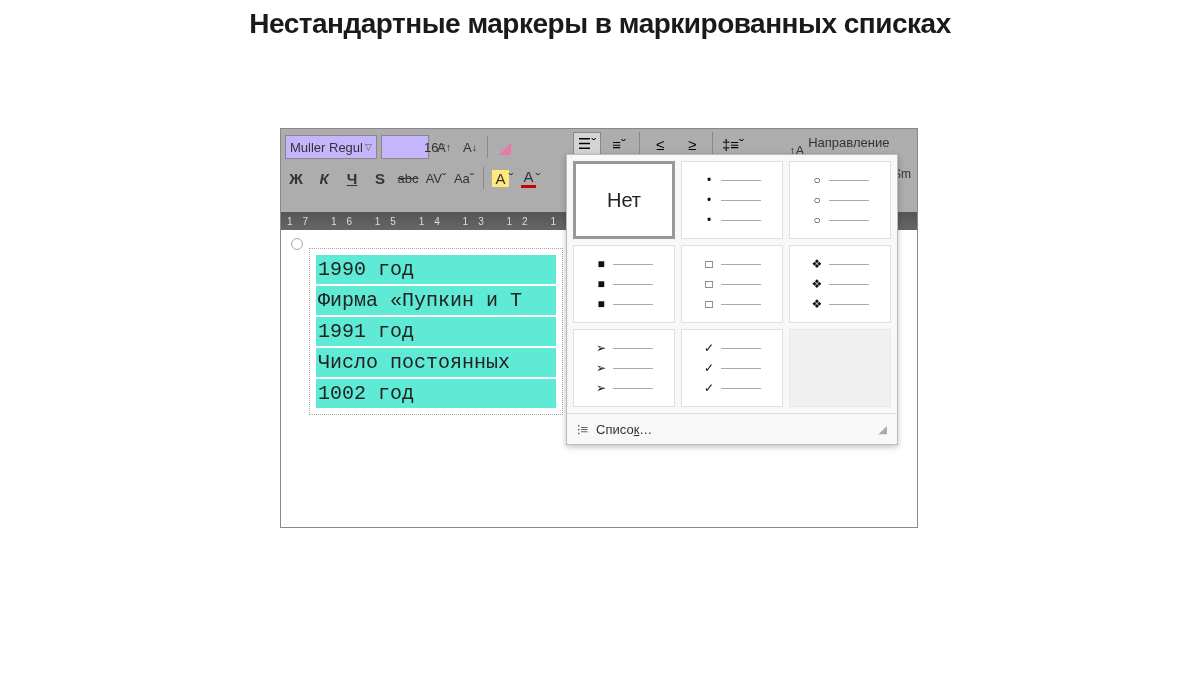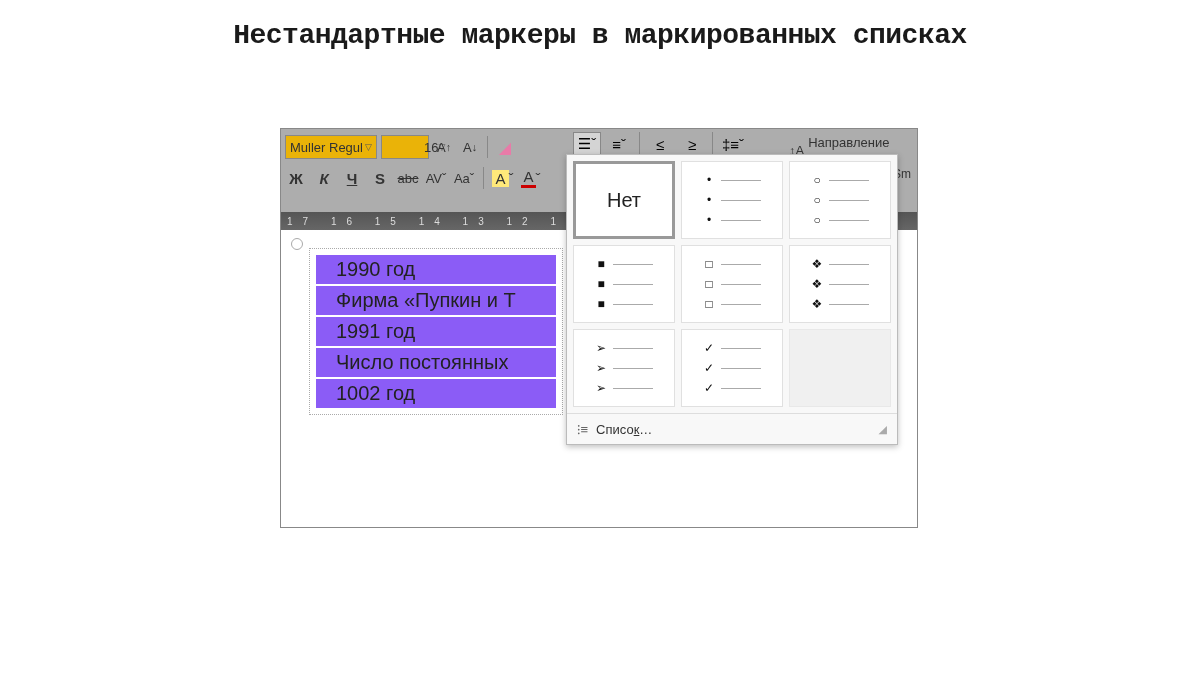--- a/index.html
+++ b/index.html
@@ -1,23 +1,23 @@
 <!DOCTYPE html>
 <html><head>
 <meta charset="utf-8">
 <style>
   * { box-sizing: border-box; margin: 0; padding: 0; }
   body { font-family: Arial, sans-serif; background: #fff; width: 1200px; height: 675px; position: relative; }
-  .page-title { font-size: 28px; font-weight: 900; text-align: center; padding-top: 20px; color: #1a1a1a; letter-spacing: -0.5px; font-family: Liberation Mono, monospace; }
+  .page-title { font-size: 28px; font-weight: 900; text-align: center; padding-top: 8px; color: #1a1a1a; letter-spacing: -0.5px; }
   .container { position: absolute; left: 280px; top: 128px; width: 638px; height: 400px; border: 1px solid #888; overflow: hidden; }
   .ribbon { background: #adadad; padding: 3px 4px 0 4px; position: relative; }
   .ribbon-top { display: flex; align-items: center; gap: 4px; height: 30px; }
   .ribbon-bottom { display: flex; align-items: center; gap: 6px; height: 30px; padding-top: 2px; }
   .ribbon-label { text-align: center; font-size: 12px; color: #333; padding: 3px 0; background: #adadad; }
-  .font-select { background: #eab308; border: 1px solid #888; height: 24px; display: flex; align-items: center; padding: 0 4px; font-size: 13px; color: #333; }
+  .font-select { background: #c4b5fd; border: 1px solid #888; height: 24px; display: flex; align-items: center; padding: 0 4px; font-size: 13px; color: #333; }
   .font-select.fontname { width: 92px; justify-content: space-between; }
   .font-select.fontsize { width: 46px; justify-content: space-between; padding-left: 42px; }
   .dd-arrow { font-size: 9px; color: #555; }
   .tbtn { color: #333; font-size: 15px; display: inline-flex; align-items: center; justify-content: center; min-width: 22px; height: 24px; cursor: pointer; }
   .tbtn.small { font-size: 13px; }
   .tbtn.bold { font-weight: bold; }
   .tbtn.italic { font-style: italic; }
   .tbtn.underline { text-decoration: underline; }
   .tbtn.strike { text-decoration: line-through; }
   .sep { width: 1px; height: 22px; background: #888; margin: 0 2px; }
@@ -26,21 +26,21 @@
   .fontcolor-a { border-bottom: 3px solid #c00; padding: 0 2px; }
   .para-section { position: absolute; left: 292px; top: 3px; display: flex; gap: 4px; }
   .para-btn { width: 28px; height: 24px; display: inline-flex; align-items: center; justify-content: center; font-size: 15px; cursor: pointer; }
   .para-btn.active { background: #d4d4d4; border: 1px solid #888; }
   .text-dir { position: absolute; left: 508px; top: 6px; font-size: 13px; color: #333; display: flex; align-items: center; gap: 4px; }
   .sm-btn { position: absolute; right: 6px; top: 38px; font-size: 12px; color: #333; }
   .ruler { height: 18px; background: linear-gradient(#555, #666); display: flex; align-items: center; color: #ddd; font-size: 10px; padding-left: 6px; letter-spacing: 10px; overflow: hidden; white-space: nowrap; }
   .doc-area { position: relative; background: #fff; padding: 18px 8px 8px 8px; height: 280px; }
   .frame-anchor { position: absolute; left: 10px; top: 8px; width: 12px; height: 12px; border: 1px solid #aaa; border-radius: 50%; background: #fff; }
   .text-frame { margin-left: 20px; border: 1px dotted #aaa; padding: 4px 6px; width: 254px; }
-  .doc-line { color: #222; font-size: 20px; background: #8b5cf6; margin: 2px 0; padding: 1px 20px; line-height: 1.35; }
+  .doc-line { color: #222; font-size: 20px; background: #5eead4; margin: 2px 0; padding: 1px 2px; line-height: 1.35; font-family: Liberation Mono, monospace; }
   .dropdown { position: absolute; left: 566px; top: 154px; width: 332px; background: #f8f8f8; border: 1px solid #bbb; box-shadow: 0 2px 6px rgba(0,0,0,0.25); }
   .bullet-grid { display: grid; grid-template-columns: repeat(3, 102px); gap: 6px; padding: 6px; }
   .bullet-cell { background: #fff; border: 1px solid #e0e0e0; height: 78px; display: flex; flex-direction: column; align-items: center; justify-content: center; gap: 6px; cursor: pointer; }
   .bullet-cell.selected { border: 3px solid #999; }
   .bullet-cell.empty { background: #f0f0f0; border: 1px solid #e8e8e8; cursor: default; }
   .bullet-row { display: flex; align-items: center; gap: 6px; }
   .bullet-mark { width: 12px; text-align: center; font-size: 12px; color: #111; }
   .bullet-line { width: 40px; height: 1px; background: #aaa; }
   .none-label { font-size: 20px; color: #222; }
   .dropdown-footer { display: flex; align-items: center; padding: 6px 10px; font-size: 13px; color: #333; border-top: 1px solid #ddd; }

